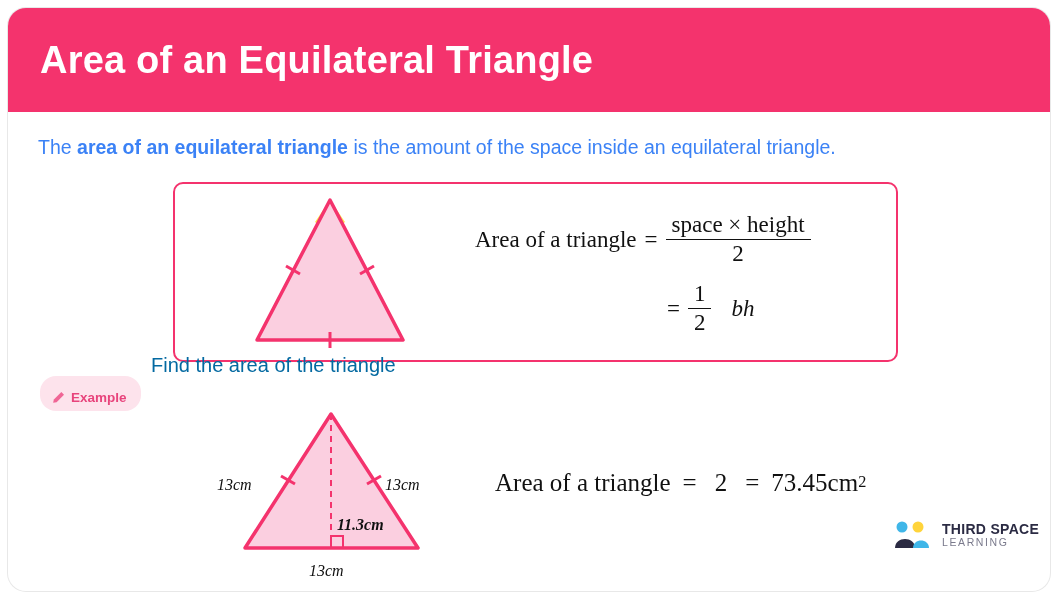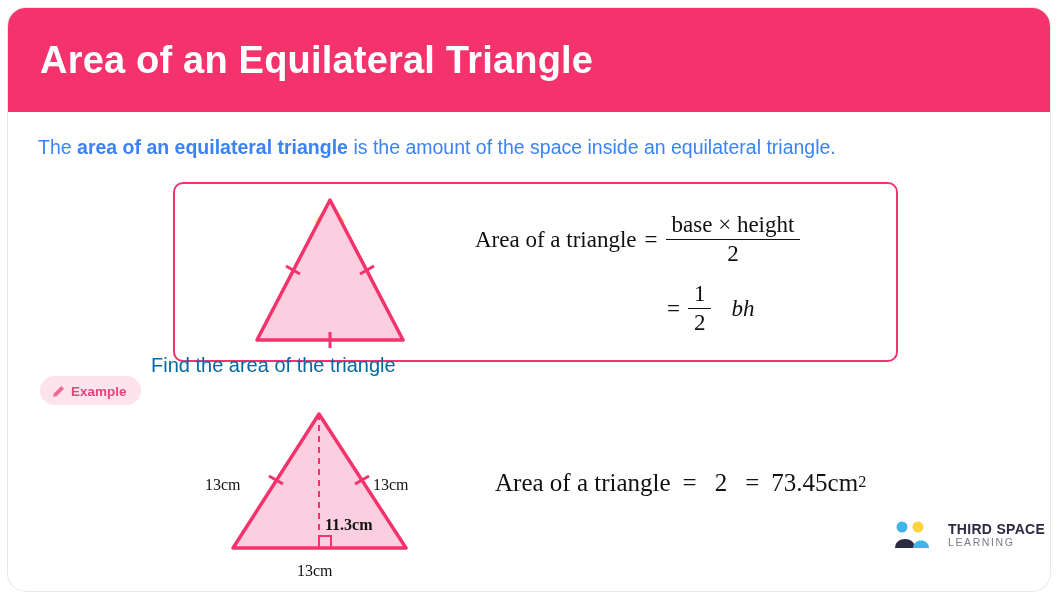--- a/index.html
+++ b/index.html
@@ -104,60 +104,61 @@
   }
   .italic-serif { font-style: italic; }
 
   .example-pill {
     position: absolute;
     left: 32px;
     top: 368px;
     background: #fde3ec;
     color: #e8447c;
     border-radius: 16px;
-    padding: 8px 14px 6px 12px;
+    padding: 14px 14px 6px 12px;
     font-size: 13.5px;
     font-weight: bold;
     display: flex;
     align-items: center;
     gap: 6px;
   }
   .example-text {
     position: absolute;
     left: 143px;
     top: 346px;
     font-size: 20px;
     color: #0369a1;
   }
 
   .tri-wrap-2 {
     position: absolute;
-    left: 183px;
+    left: 195px;
     top: 398px;
+    font-style: italic;
   }
 
   .formula-2 {
     position: absolute;
     left: 487px;
     top: 460px;
     font-family: "Liberation Serif", serif;
     font-size: 25px;
     color: #111;
     display: flex;
     align-items: center;
   }
   .sup { font-size: 0.65em; vertical-align: super; }
 
   .logo {
     position: absolute;
     left: 885px;
     top: 512px;
     display: flex;
     align-items: center;
-    gap: 15px;
+    gap: 9px;
   }
   .logo-text {
     line-height: 1.05;
   }
   .logo-text .l1 {
     font-size: 14px;
     font-weight: bold;
     color: #2b2b43;
     letter-spacing: 0.3px;
   }
@@ -196,21 +197,21 @@
         <line x1="125" y1="82" x2="139" y2="74" stroke="#f4336d" stroke-width="3"></line>
         <line x1="95" y1="140" x2="95" y2="156" stroke="#f4336d" stroke-width="3"></line>
       </svg>
     </div>
 
     <div class="formula-1">
       <div class="f-row">
         <span>Area of a triangle</span>
         <span style="margin:0 8px">=</span>
         <span class="frac">
-          <span class="num">base × height</span>
+          <span class="num">space × height</span>
           <span class="den">2</span>
         </span>
       </div>
       <div class="f-row2">
         <span style="margin-right:8px">=</span>
         <span class="frac">
           <span class="num">1</span>
           <span class="den">2</span>
         </span>
         <span class="italic-serif" style="margin-left:20px">bh</span>

